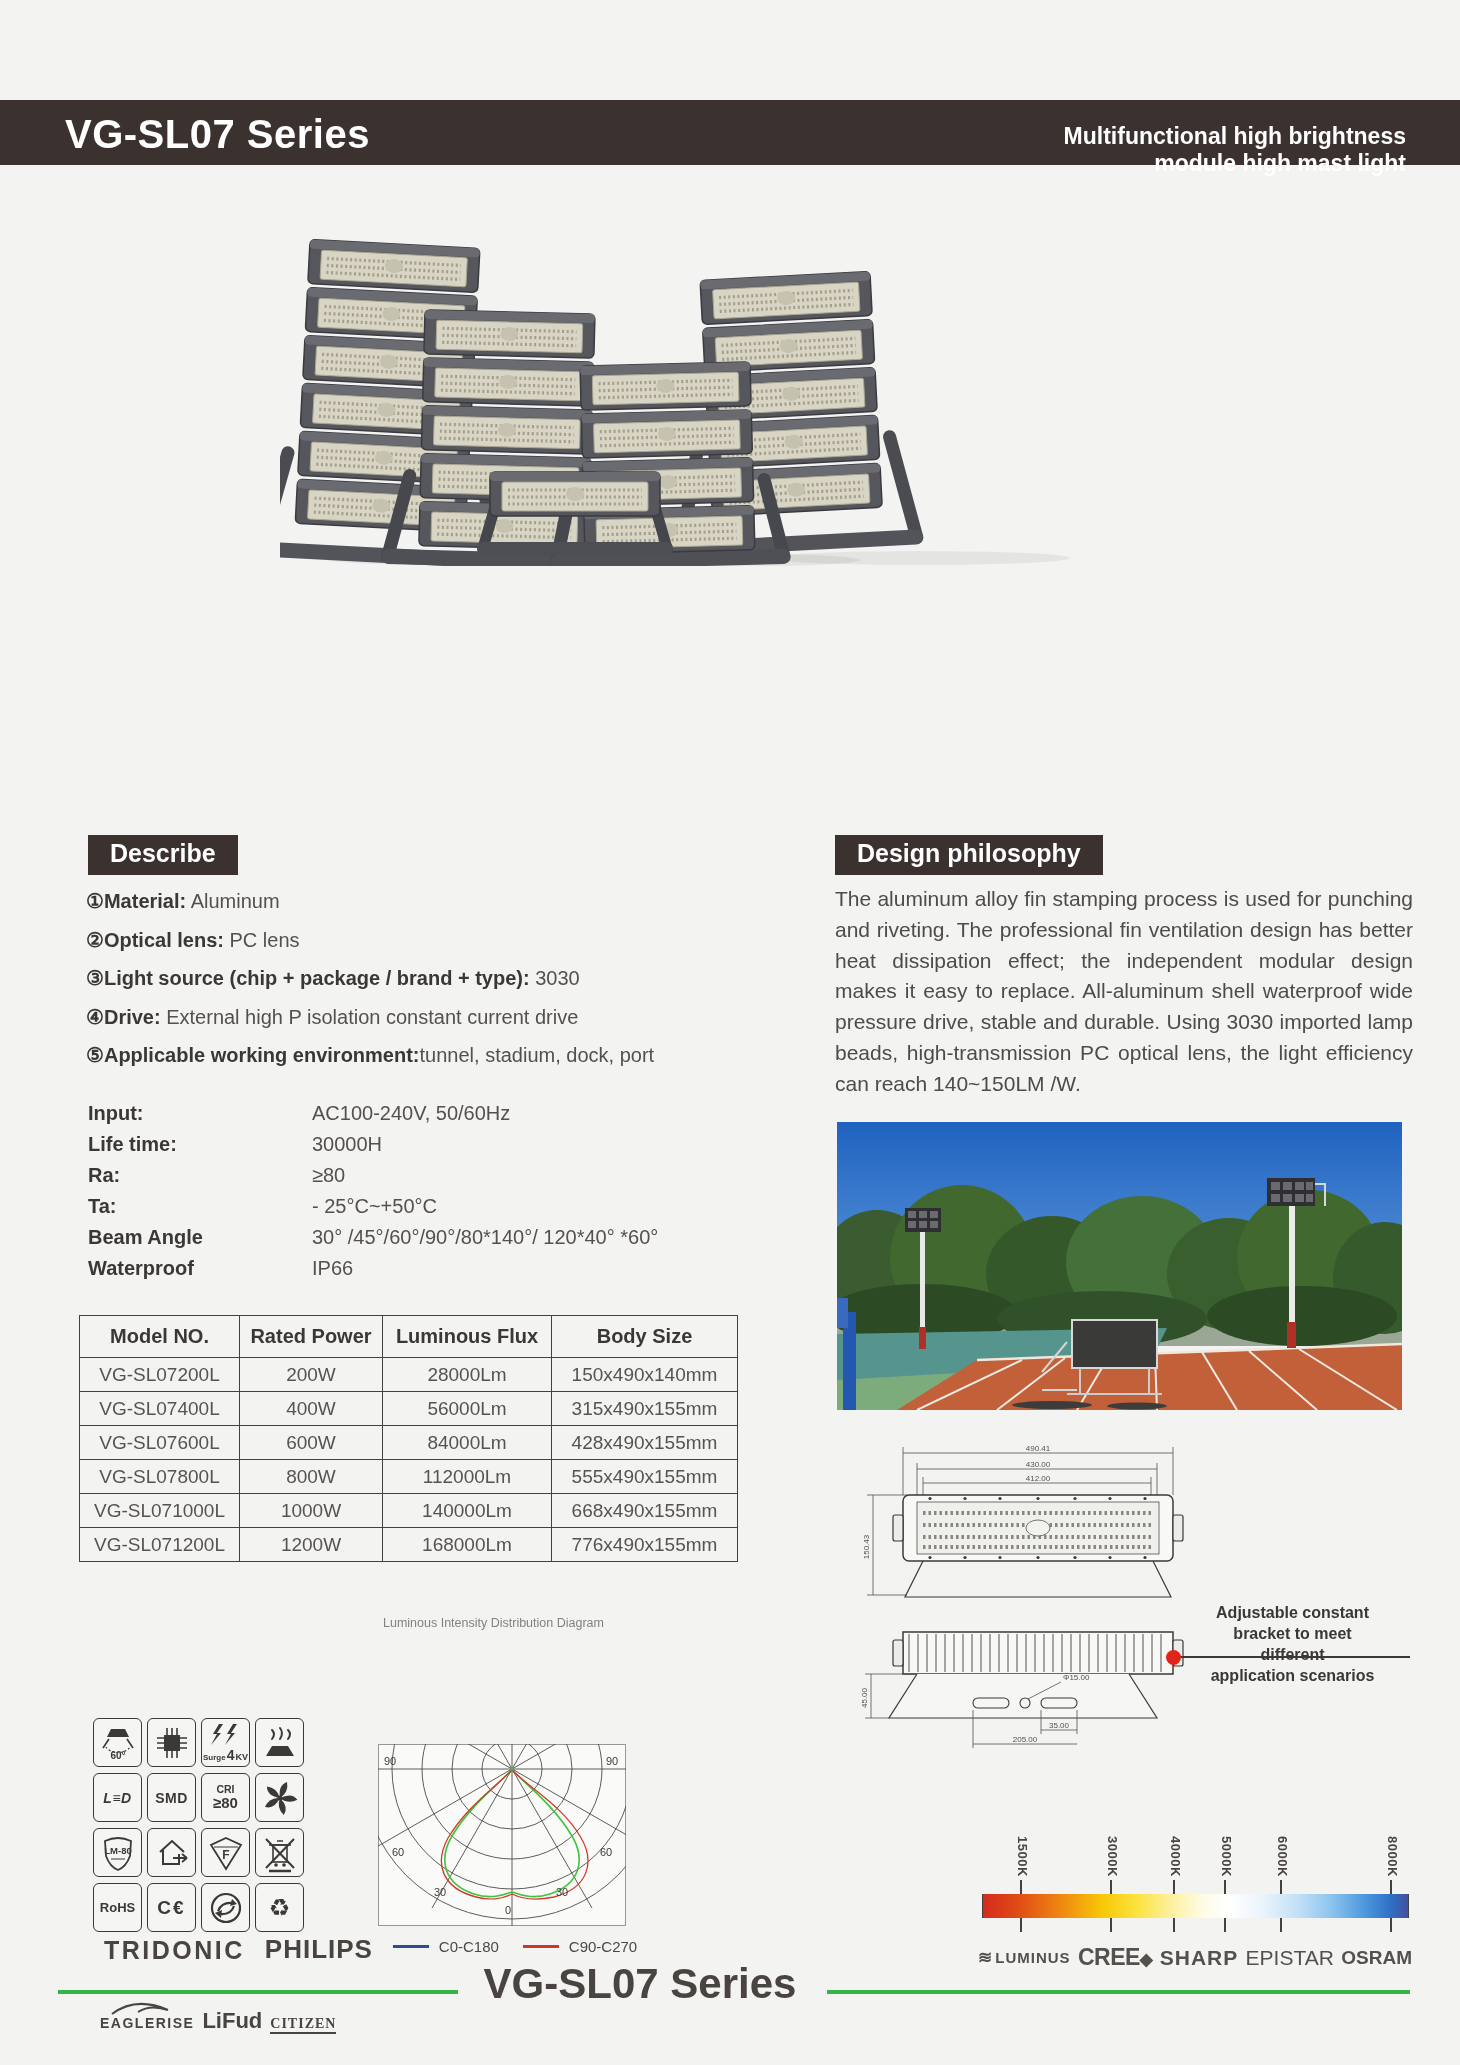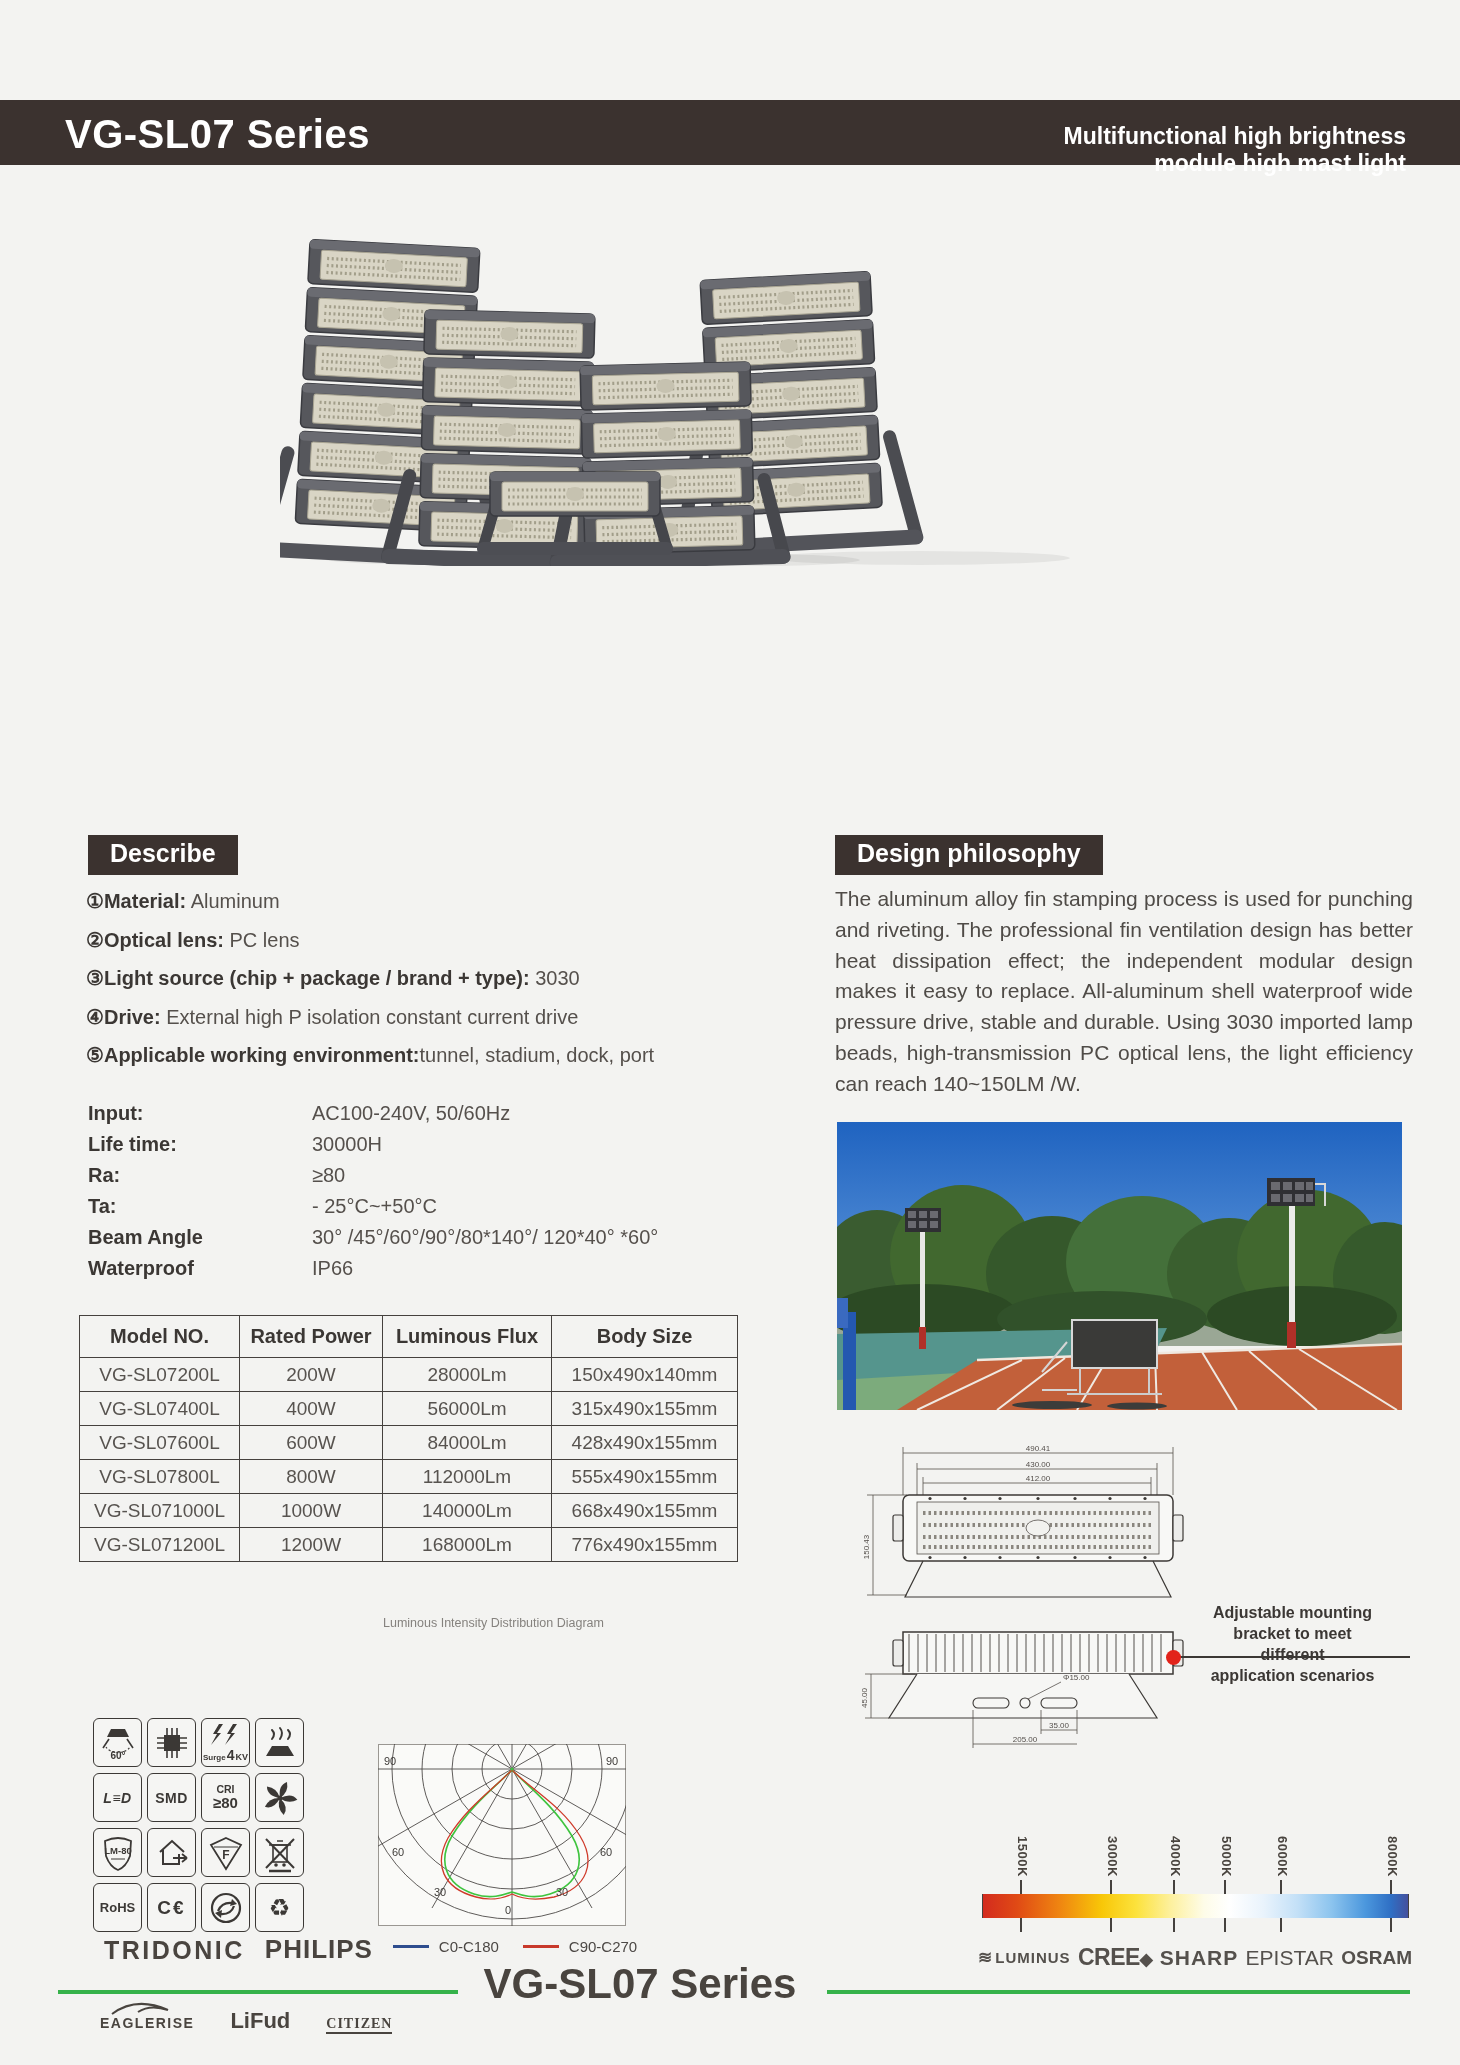--- a/index.html
+++ b/index.html
@@ -38,21 +38,21 @@
     grid-auto-rows:49px;gap:6px 5px;}
   .icell{border:1.6px solid #3b3835;border-radius:6px;display:flex;flex-direction:column;
     align-items:center;justify-content:center;color:#3b3835;background:#f5f5f3;overflow:hidden;}
   .ic-txt{font-size:14px;font-weight:bold;letter-spacing:.5px;}
   .ic-sm{font-size:10.5px;font-weight:bold;line-height:11px;}
   .ic-md{font-size:15px;font-weight:bold;line-height:16px;}
   
   .brands1{position:absolute;left:104px;top:1934px;display:flex;gap:20px;align-items:flex-end;color:#49443f;}
   .b-tridonic{font-size:25px;font-weight:600;letter-spacing:2.5px;}
   .b-philips{font-size:26px;font-weight:800;letter-spacing:1px;}
-  .brands2{position:absolute;left:100px;top:1972px;display:flex;gap:36px;align-items:baseline;color:#49443f;}
+  .brands2{position:absolute;left:100px;top:1972px;display:flex;gap:8px;align-items:baseline;color:#49443f;}
   .b-eagle{font-size:14px;font-weight:bold;letter-spacing:1.5px;position:relative;}
   .b-lifud{font-size:22px;font-weight:800;}
   .b-citizen{font-family:"Liberation Serif",serif;font-size:14px;font-weight:bold;
     border-bottom:2.5px solid #49443f;letter-spacing:1px;margin-top:44px;}
   
   .polar-title{position:absolute;left:383px;top:1616px;font-size:12.5px;color:#85827e;}
   .polar-box{position:absolute;left:378px;top:1744px;}
   .legend{position:absolute;left:360px;top:1938px;width:310px;display:flex;align-items:center;
     justify-content:center;gap:10px;font-size:15px;color:#4c4845;}
   .leg-seg{width:36px;height:3.5px;display:inline-block;}
@@ -404,21 +404,21 @@
     </g>
     <g font-size="8" fill="#55504c">
       <text x="208" y="68">Φ15.00</text>
       <text x="12" y="86" text-anchor="middle" transform="rotate(-90 12 86)">45.00</text>
       <text x="204" y="116" text-anchor="middle">35.00</text>
       <text x="170" y="130" text-anchor="middle">205.00</text>
     </g>
   </svg>
 
   <div class="note">
-    <div>Adjustable mounting</div>
+    <div>Adjustable constant</div>
     <div>bracket to meet different</div>
     <div>application scenarios</div>
   </div>
   <div class="note-line"></div>
   <div class="red-dot"></div>
 
   <div class="igrid">
     <div class="icell">
       <svg width="42" height="42" viewBox="0 0 42 42">
         <path d="M14 7 h14 l4 8 h-22 z" fill="#3b3835"></path>

